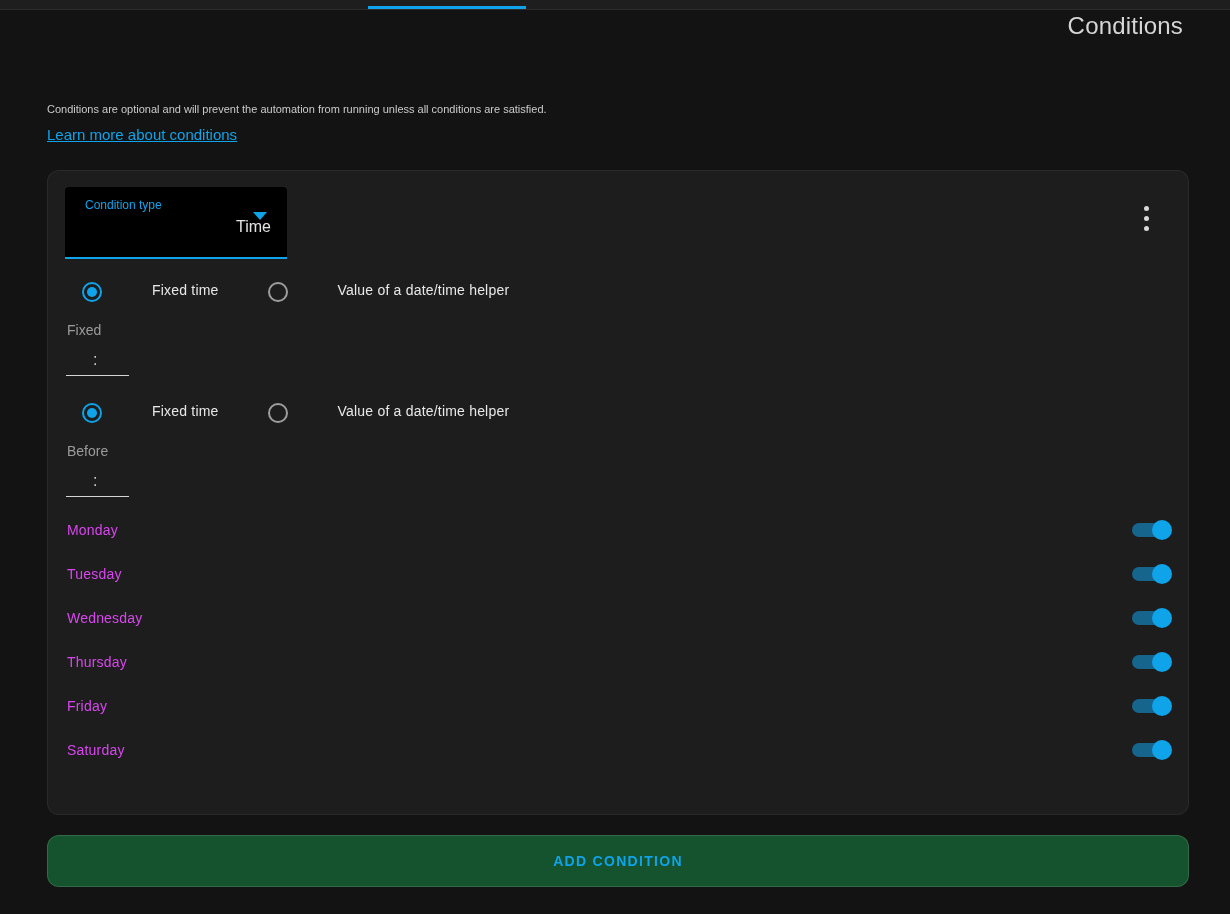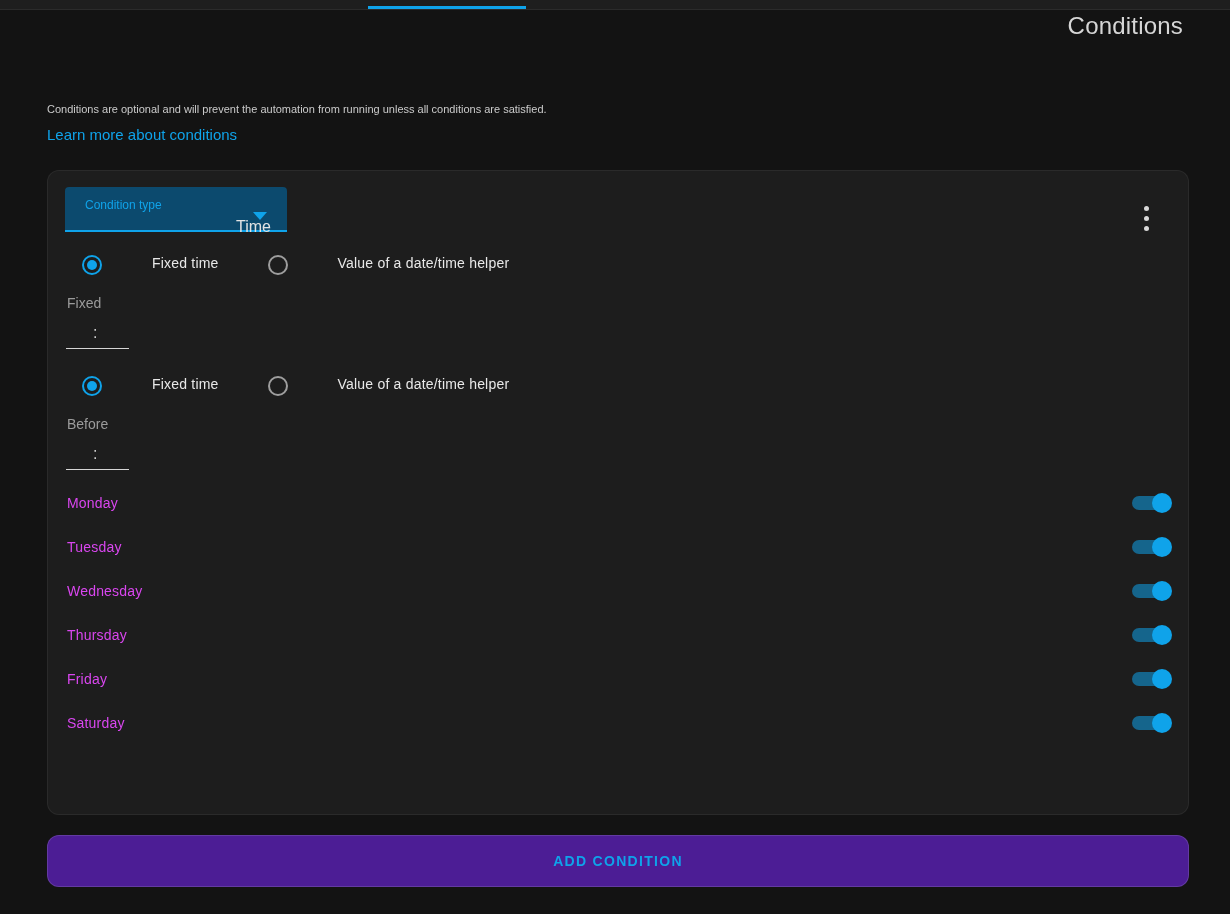--- a/index.html
+++ b/index.html
@@ -40,37 +40,38 @@
     font-size: 11px;
     line-height: 20px;
     color: #cbcbcb;
   }
   .learn-link {
     display: inline-block;
     margin-top: 7px;
     font-size: 15px;
     line-height: 18px;
     color: #0fa3ea;
+    text-decoration: underline;
     cursor: pointer;
   }
   .card {
     margin-top: 26px;
     width: 1142px;
     height: 645px;
     background: #1d1d1d;
     border: 1px solid rgba(255,255,255,0.06);
     border-radius: 12px;
     padding: 16px 17px;
     position: relative;
   }
   
   .select {
     width: 222px;
-    height: 45px;
-    background: #0c4a6e;
+    height: 72px;
+    background: #000000;
     border-radius: 4px 4px 0 0;
     border-bottom: 2px solid #0fa3ea;
     padding: 11px 16px 11px 20px;
     position: relative;
     cursor: pointer;
   }
   .select-label { font-size: 12px; line-height: 14px; color: #0fa3ea; }
   .select-value { font-size: 16px; line-height: 19px; margin-top: 5px; color: #e3e3e3; text-align: right; }
   .select-arrow {
     position: absolute;
@@ -173,21 +174,21 @@
     width: 20px;
     height: 20px;
     border-radius: 50%;
     background: #0fa3ea;
   }
   
   .add-bar {
     margin-top: 20px;
     width: 1142px;
     height: 52px;
-    background: #4c1d95;
+    background: #14532d;
     border: 1px solid rgba(255,255,255,0.13);
     border-radius: 12px;
     display: flex;
     align-items: center;
     justify-content: center;
     cursor: pointer;
   }
   .add-bar span {
     font-size: 14px;
     font-weight: 700;

